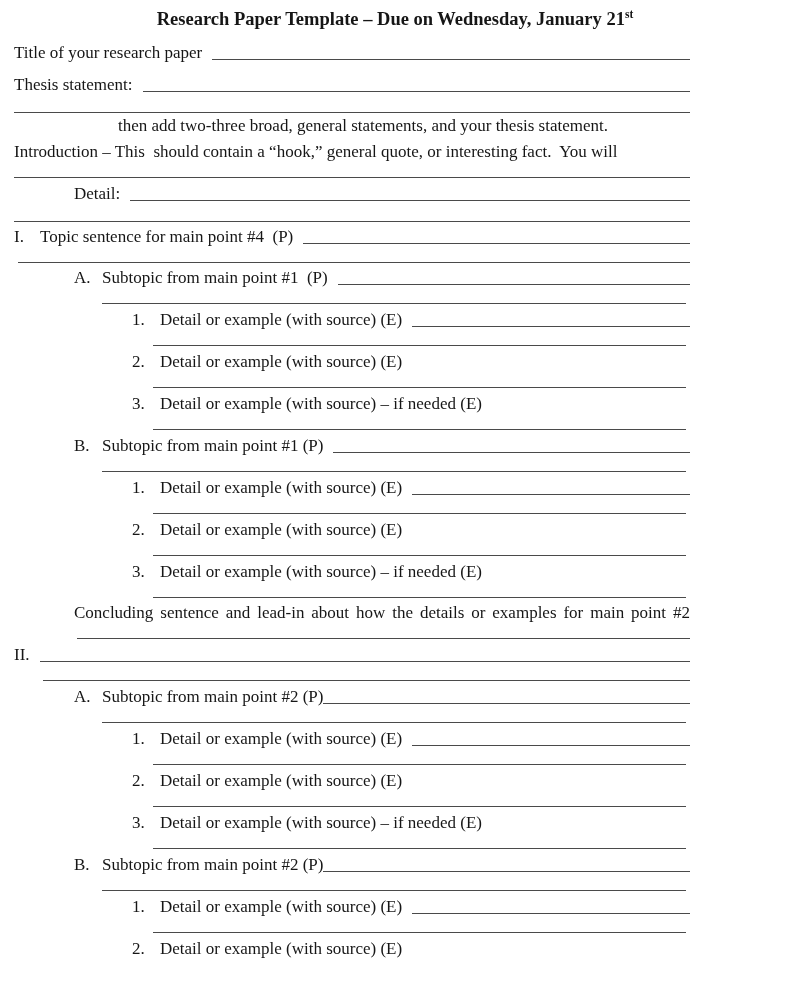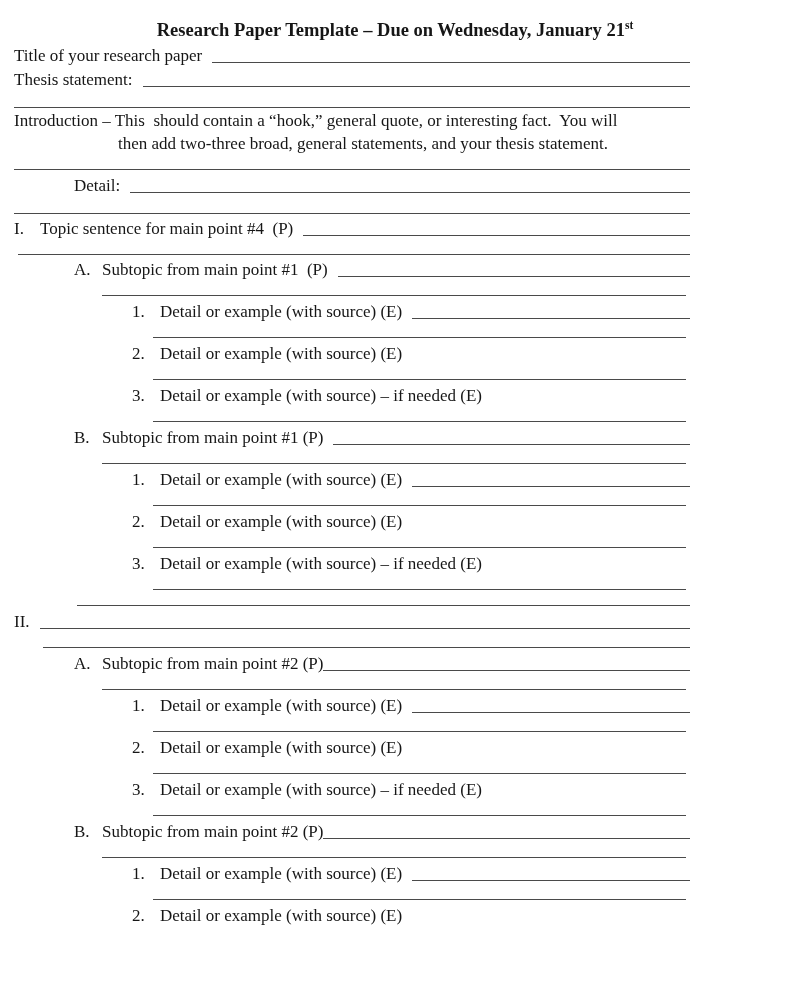--- a/index.html
+++ b/index.html
@@ -1,21 +1,21 @@
 <!DOCTYPE html>
 <html><head>
 <meta charset="utf-8">
 <style>
   html,body{margin:0;padding:0;}
   body{
     width:790px;height:999px;overflow:hidden;background:#ffffff;
     font-family:"Liberation Serif","DejaVu Serif",serif;
     color:#161616;
   }
-  .doc{padding-top:18px;}
+  .doc{padding-top:7px;}
   .doc-title{
     text-align:center;font-weight:bold;font-size:18.5px;line-height:24px;
     margin-bottom:2px;white-space:pre;
   }
   .doc-title sup{font-size:0.62em;vertical-align:super;line-height:0;}
   .row{display:flex;align-items:flex-end;font-size:17px;line-height:20px;
        margin-right:100px;white-space:pre;}
   
   .l0{margin-left:14px}
   .l1{margin-left:74px}
@@ -26,21 +26,21 @@
   .s1{margin-left:18px}
   .s2{margin-left:43px}
   .s3{margin-left:77px}
   .s4{margin-left:102px;margin-right:104px}
   .s5{margin-left:153px;margin-right:104px}
   
   .r-rule,.r-wline{height:0;border-bottom:1.7px solid #4a4a4a;margin-top:15px;}
   .r-item{margin-top:6px}
   .r-para{margin-top:6px;display:block}
   .r-para2{margin-top:3px;display:block}
-  .r-field{margin-top:4px}
+  .r-field{margin-top:12px}
   .r-rule + .r-field{margin-top:6px}
   .r-field + .r-rule{margin-top:17px}
   .r-rule + .r-para{margin-top:3px}
   .r-wline + .r-para{margin-top:5px}
   .r-rule + .r-item{margin-top:5px}
   .just{text-align:justify;text-align-last:justify;white-space:normal;}
   .marker{flex:0 0 auto;display:inline-block;}
   .l0 .marker{width:26px}
   .l1 .marker{width:28px}
   .l2 .marker{width:28px}
@@ -50,22 +50,22 @@
 </style>
 </head>
 <body>
 
 <div class="doc">
   <div class="doc-title"><span>Research Paper Template – Due on Wednesday, January 21</span><sup>st</sup></div>
   <div>
       <div class="row r-field l0"><span class="label">Title of your research paper</span><span class="gap"></span><span class="fill"></span></div>
       <div class="row r-field l0"><span class="label">Thesis statement:</span><span class="gap"></span><span class="fill"></span></div>
       <div class="row r-rule s0"></div>
+      <div class="row r-para2 lIntro">then add two-three broad, general statements, and your thesis statement.</div>
       <div class="row r-para l0">Introduction – This  should contain a “hook,” general quote, or interesting fact.  You will</div>
-      <div class="row r-para2 lIntro">then add two-three broad, general statements, and your thesis statement.</div>
       <div class="row r-rule s0"></div>
       <div class="row r-field l1"><span class="label">Detail:</span><span class="gap"></span><span class="fill"></span></div>
       <div class="row r-rule s0"></div>
       <div class="row r-item l0"><span class="marker">I.</span><span class="label">Topic sentence for main point #4  (P)</span><span class="gap"></span><span class="fill"></span></div>
       <div class="row r-rule s1"></div>
       <div class="row r-item l1"><span class="marker">A.</span><span class="label">Subtopic from main point #1  (P)</span><span class="gap"></span><span class="fill"></span></div>
       <div class="row r-wline s4"></div>
       <div class="row r-item l2"><span class="marker">1.</span><span class="label">Detail or example (with source) (E)</span><span class="gap"></span><span class="fill"></span></div>
       <div class="row r-wline s5"></div>
       <div class="row r-item l2"><span class="marker">2.</span><span class="label">Detail or example (with source) (E)</span></div>
@@ -73,20 +73,21 @@
       <div class="row r-item l2"><span class="marker">3.</span><span class="label">Detail or example (with source) – if needed (E)</span></div>
       <div class="row r-wline s5"></div>
       <div class="row r-item l1"><span class="marker">B.</span><span class="label">Subtopic from main point #1 (P)</span><span class="gap"></span><span class="fill"></span></div>
       <div class="row r-wline s4"></div>
       <div class="row r-item l2"><span class="marker">1.</span><span class="label">Detail or example (with source) (E)</span><span class="gap"></span><span class="fill"></span></div>
       <div class="row r-wline s5"></div>
       <div class="row r-item l2"><span class="marker">2.</span><span class="label">Detail or example (with source) (E)</span></div>
       <div class="row r-wline s5"></div>
       <div class="row r-item l2"><span class="marker">3.</span><span class="label">Detail or example (with source) – if needed (E)</span></div>
       <div class="row r-wline s5"></div>
+      <div class="row r-para l1 just">Concluding sentence and lead-in about how the details or examples for main point #2</div>
       <div class="row r-wline s3"></div>
       <div class="row r-item l0"><span class="marker">II.</span><span class="fill"></span></div>
       <div class="row r-wline s2"></div>
       <div class="row r-item l1"><span class="marker">A.</span><span class="label">Subtopic from main point #2 (P)</span><span class="fill"></span></div>
       <div class="row r-wline s4"></div>
       <div class="row r-item l2"><span class="marker">1.</span><span class="label">Detail or example (with source) (E)</span><span class="gap"></span><span class="fill"></span></div>
       <div class="row r-wline s5"></div>
       <div class="row r-item l2"><span class="marker">2.</span><span class="label">Detail or example (with source) (E)</span></div>
       <div class="row r-wline s5"></div>
       <div class="row r-item l2"><span class="marker">3.</span><span class="label">Detail or example (with source) – if needed (E)</span></div>

